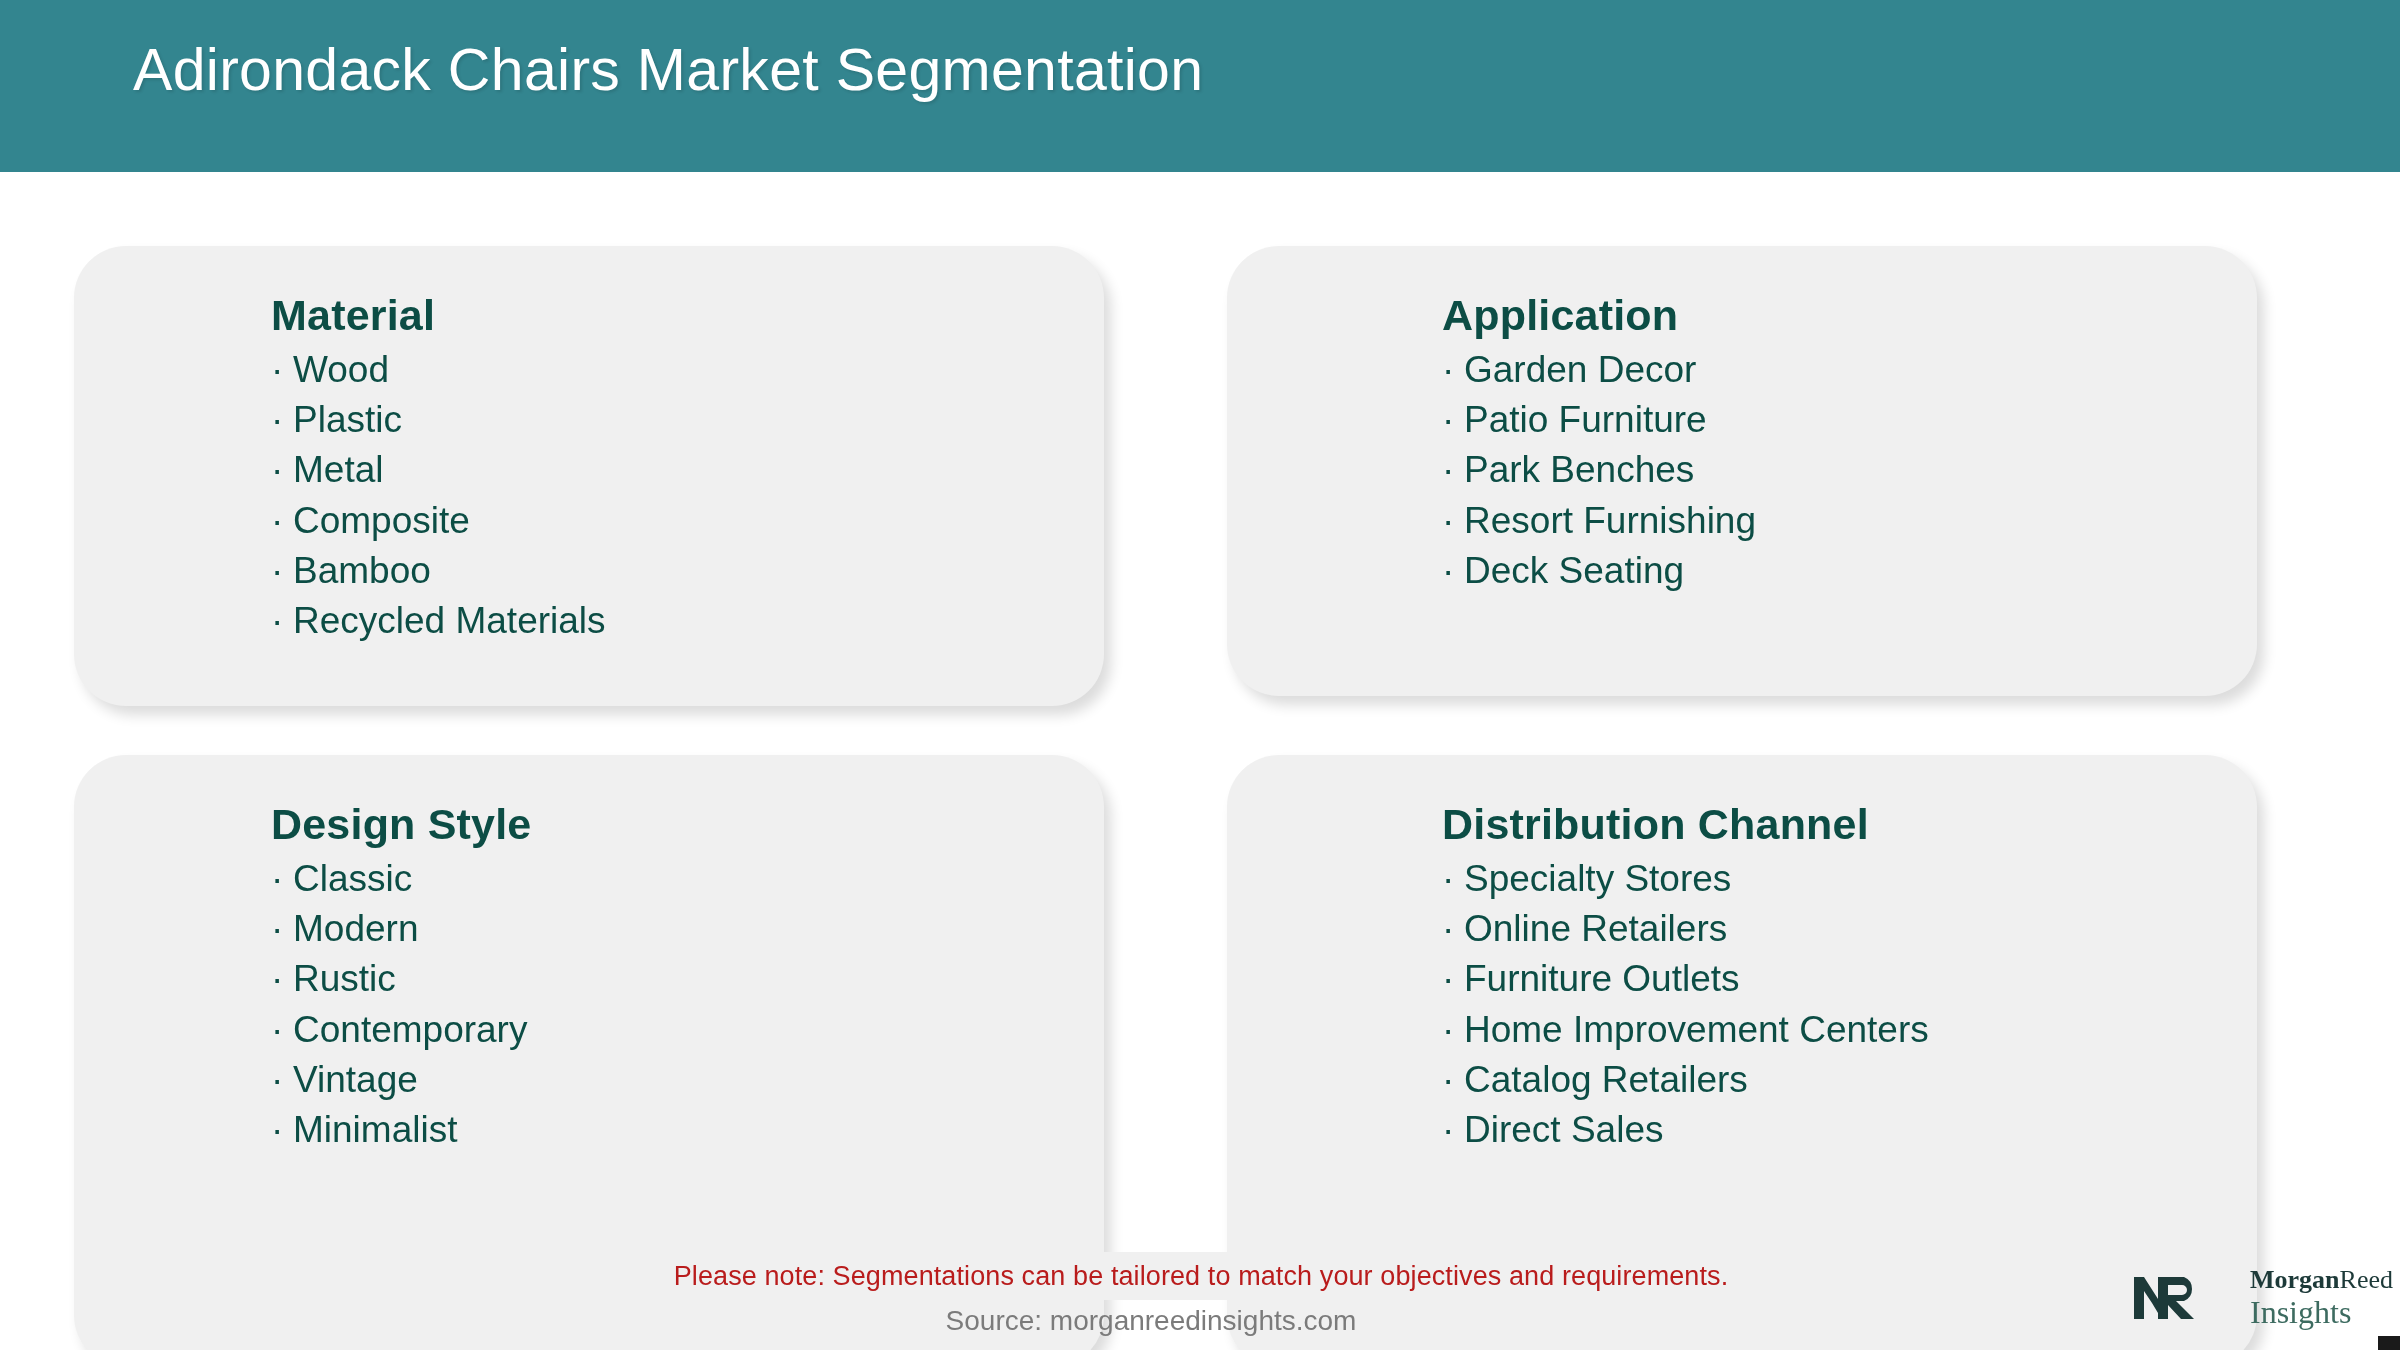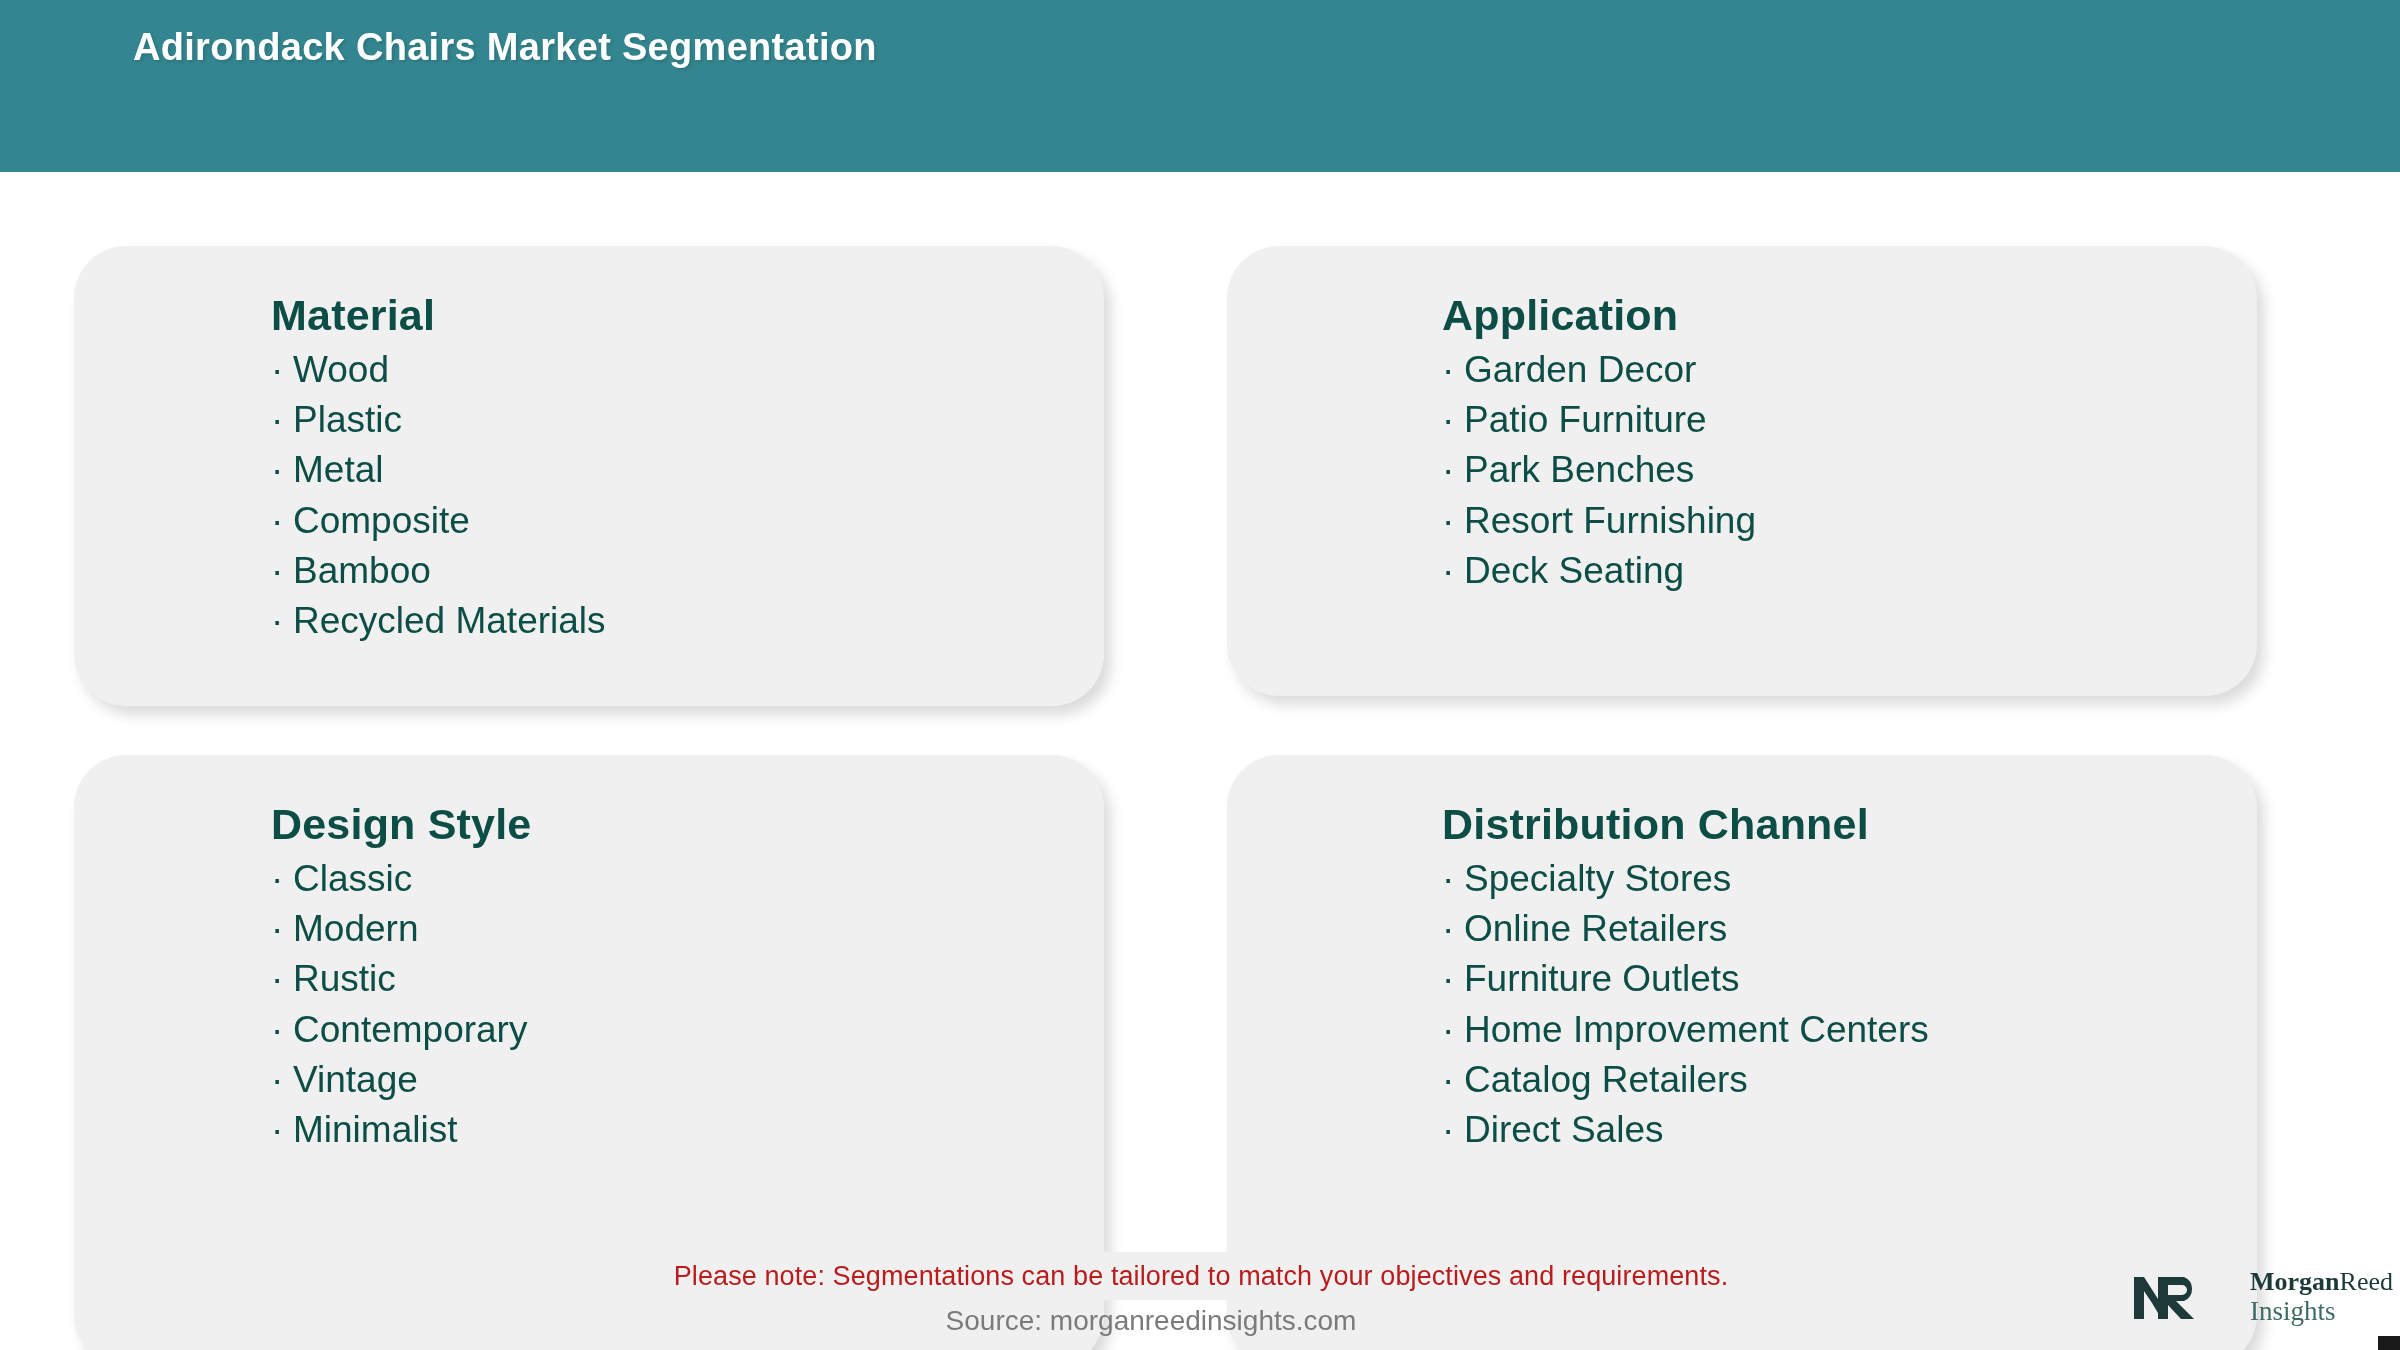--- a/index.html
+++ b/index.html
@@ -21,23 +21,23 @@
     left: 0;
     top: 0;
     width: 2400px;
     height: 172px;
     background: #33858F;
     box-sizing: border-box;
   }
   .header-title {
     position: absolute;
     left: 133px;
-    top: 26px;
-    font-size: 38px;
-    font-weight: bold;
+    top: 36px;
+    font-size: 59px;
+    font-weight: normal;
     color: #ffffff;
     letter-spacing: 0.3px;
     text-shadow: 2px 2px 3px rgba(0,0,0,0.12);
     white-space: nowrap;
   }
 
   
   .cards {
     position: absolute;
     left: 0;
@@ -153,21 +153,21 @@
   }
   .logo-line1 {
     font-family: "Liberation Serif", serif;
     font-size: 26px;
     color: #1D3A39;
     white-space: nowrap;
   }
   .logo-line1 .bold { font-weight: bold; }
   .logo-line2 {
     font-family: "Liberation Serif", serif;
-    font-size: 27px;
+    font-size: 32px;
     color: #3D6B60;
     margin-top: 3px;
     white-space: nowrap;
   }
 
   .corner-artifact {
     position: absolute;
     right: 0px;
     bottom: 0px;
     width: 22px;

